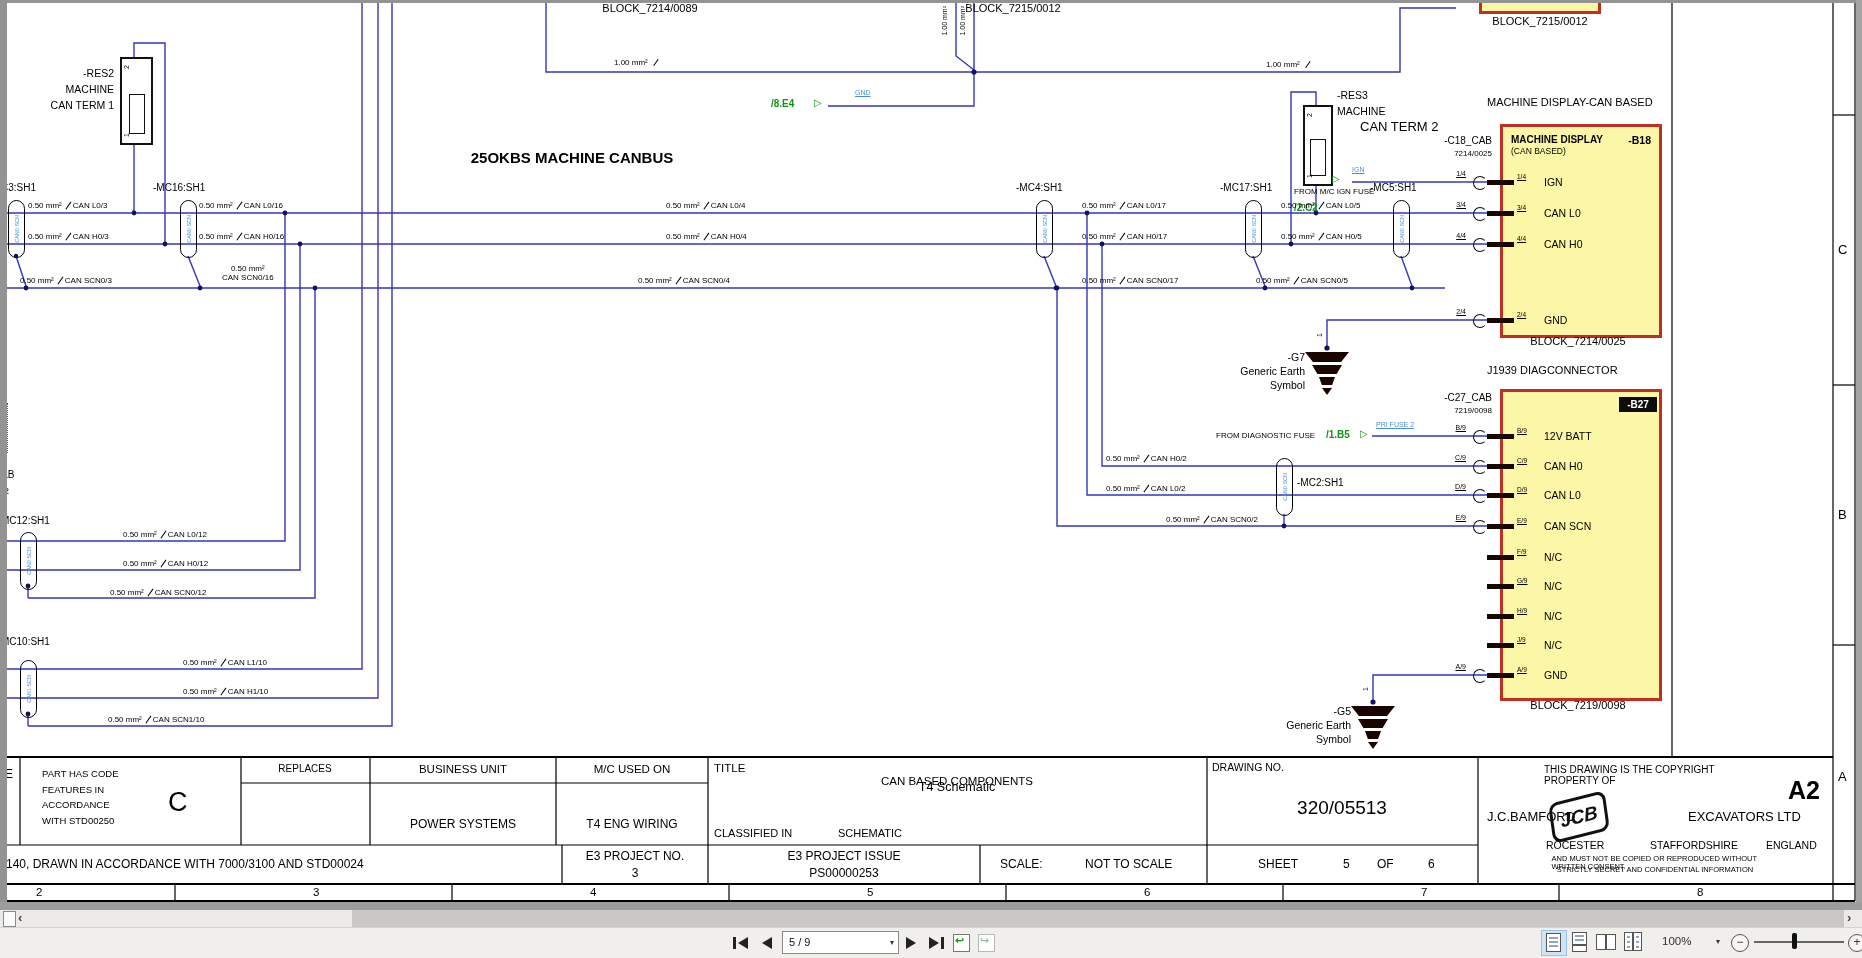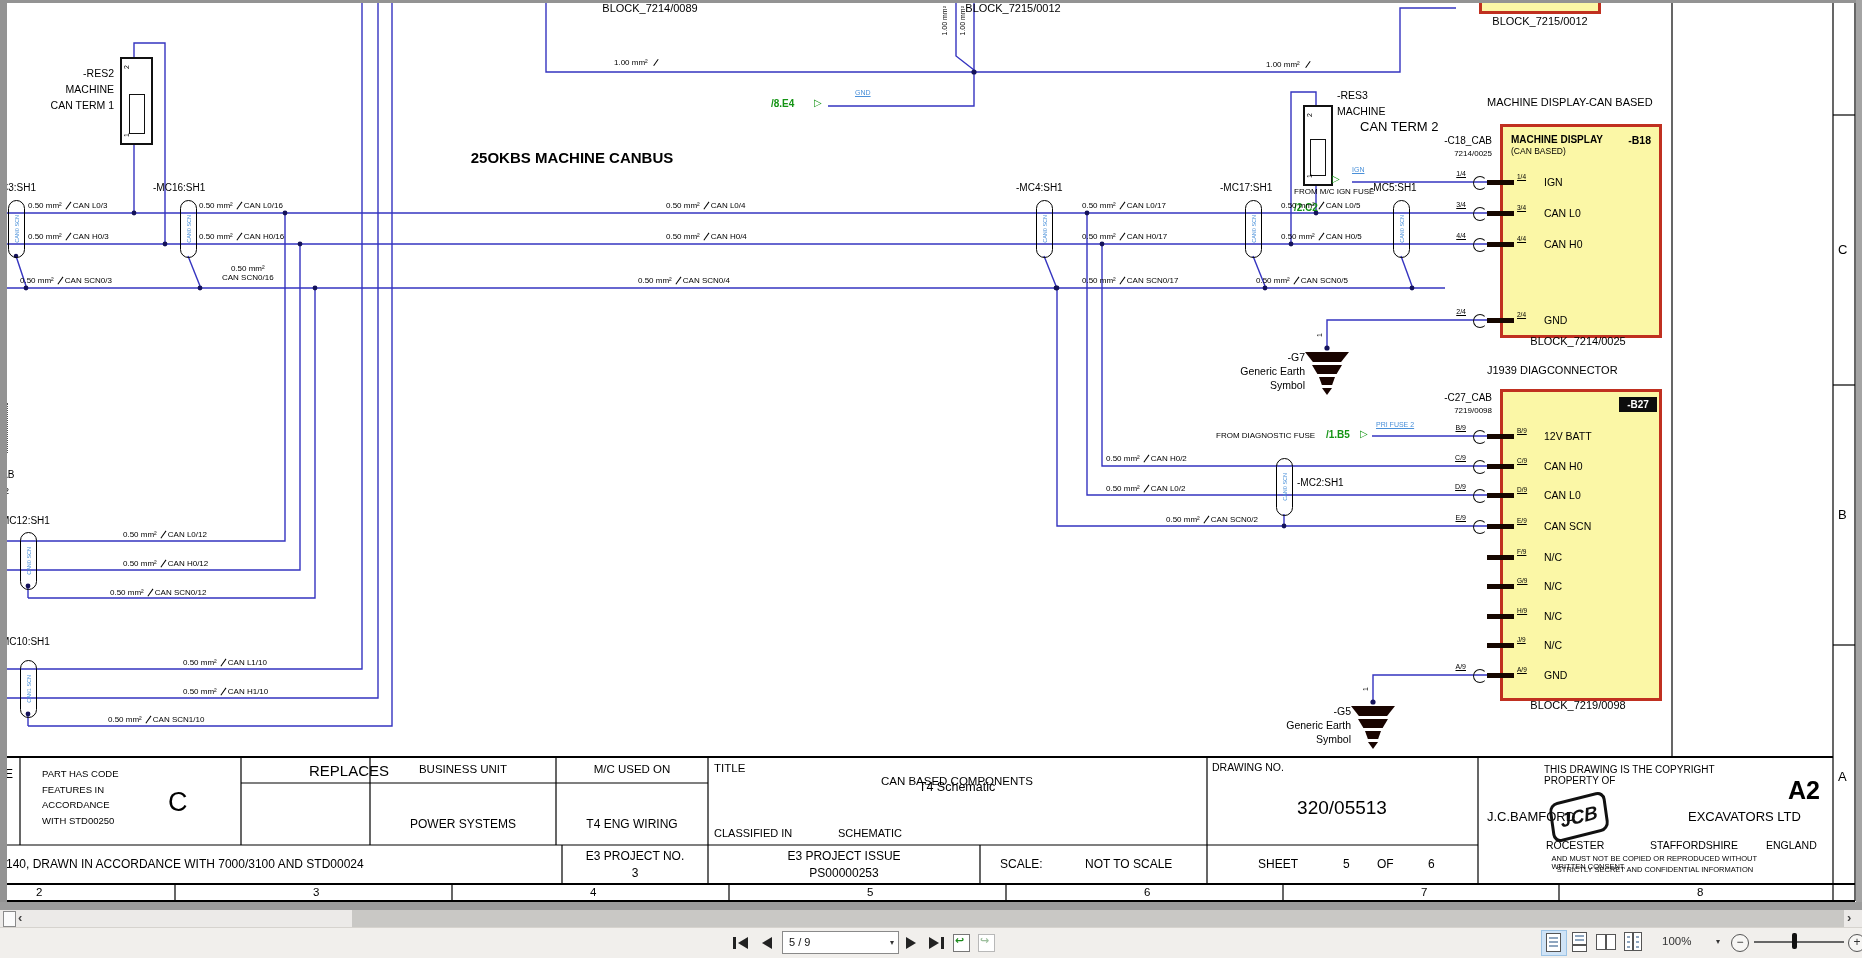--- a/index.html
+++ b/index.html
@@ -190,21 +190,21 @@
     </div>
 
   <div class="dotted-stub" style="left:0px;top:403px;width:6px;height:48px;"></div>
 
   <div class="tb" style="left:5px;top:768px;font-size:12px;">E</div>
   <div class="tb" style="left:42px;top:766px;font-size:9.5px;line-height:1.65;">PART HAS CODE
 FEATURES IN
 ACCORDANCE
 WITH STD00250</div>
   <div class="tb" style="left:168px;top:788px;font-size:27px;">C</div>
-  <div class="tb ctr" style="left:305px;top:763px;font-size:15px;margin-left:44px;">REPLACES</div>
+  <div class="tb ctr" style="left:305px;top:763px;font-size:10px;">REPLACES</div>
   <div class="tb ctr" style="left:463px;top:763px;font-size:11.5px;">BUSINESS UNIT</div>
   <div class="tb ctr" style="left:463px;top:818px;font-size:12px;">POWER SYSTEMS</div>
   <div class="tb ctr" style="left:632px;top:763px;font-size:11.5px;">M/C USED ON</div>
   <div class="tb ctr" style="left:632px;top:818px;font-size:12px;">T4 ENG WIRING</div>
   <div class="tb" style="left:714px;top:762px;font-size:11.5px;">TITLE</div>
   <div class="tb ctr" style="left:957px;top:781px;font-size:12.5px;">T4 Schematic</div>
   <div class="tb ctr" style="left:957px;top:775px;font-size:11.5px;">CAN BASED COMPONENTS</div>
   <div class="tb" style="left:714px;top:827px;font-size:11px;">CLASSIFIED IN</div>
   <div class="tb" style="left:838px;top:827px;font-size:11px;">SCHEMATIC</div>
   <div class="tb" style="left:1212px;top:762px;font-size:10.5px;">DRAWING NO.</div>

